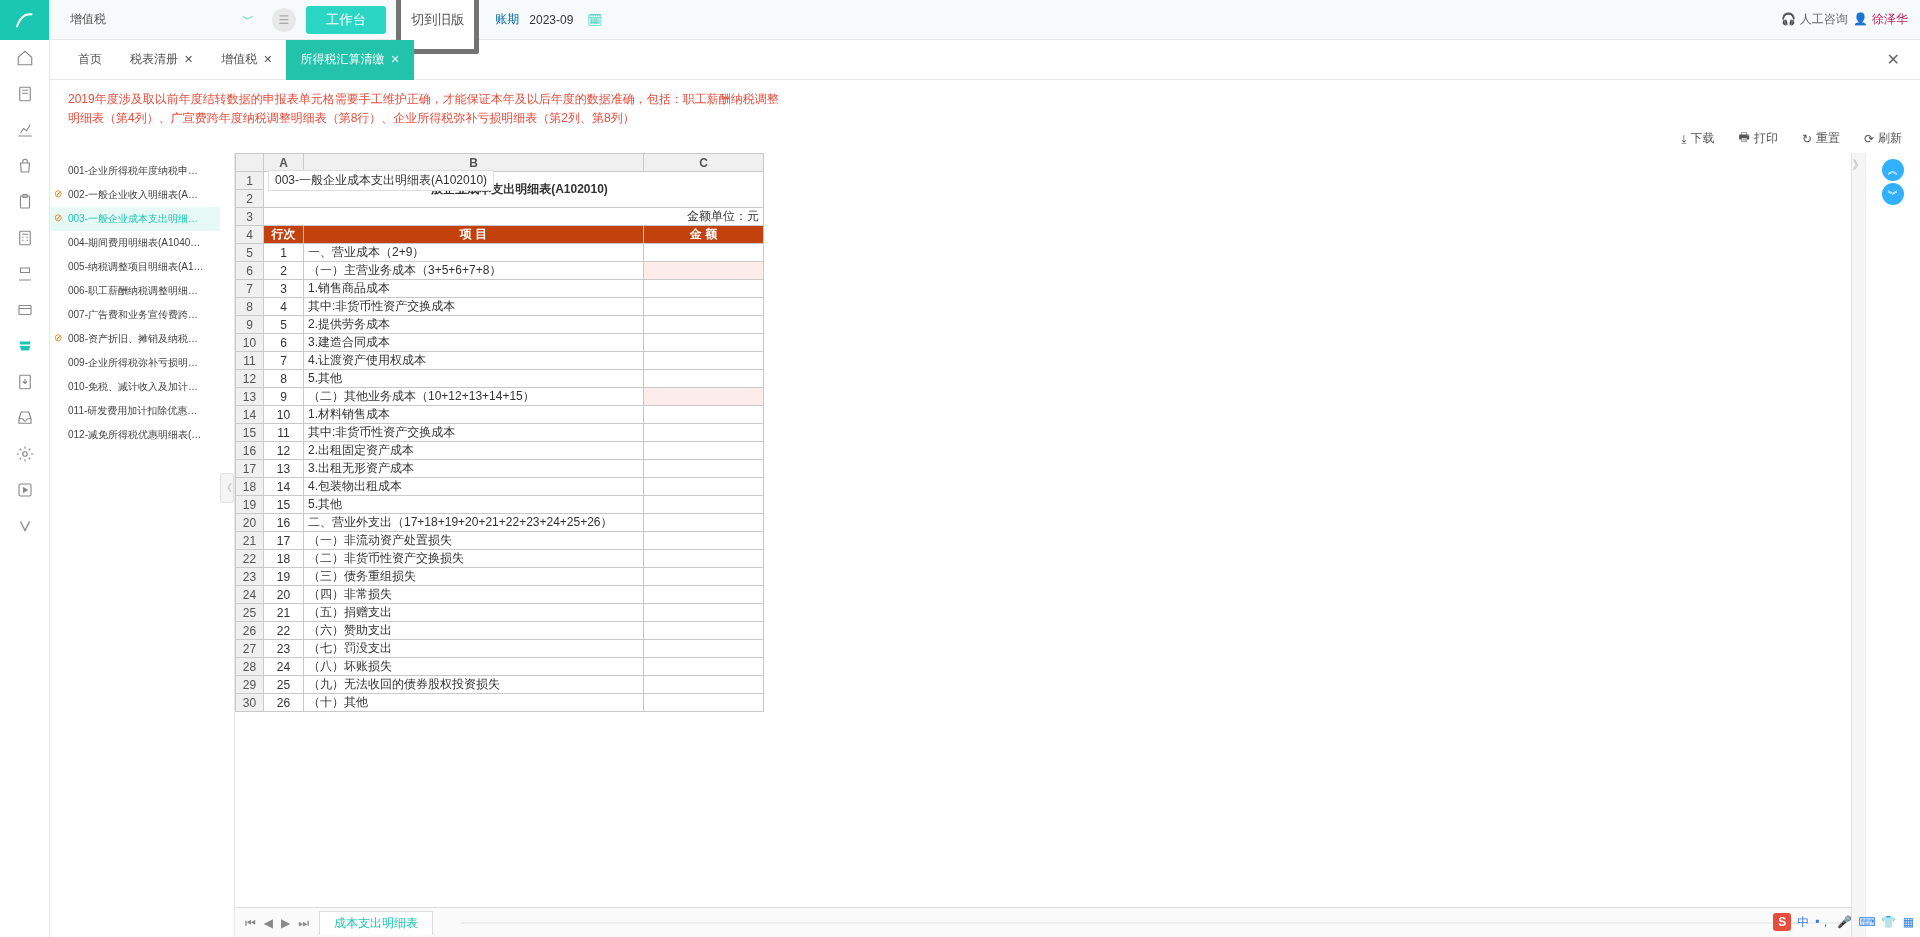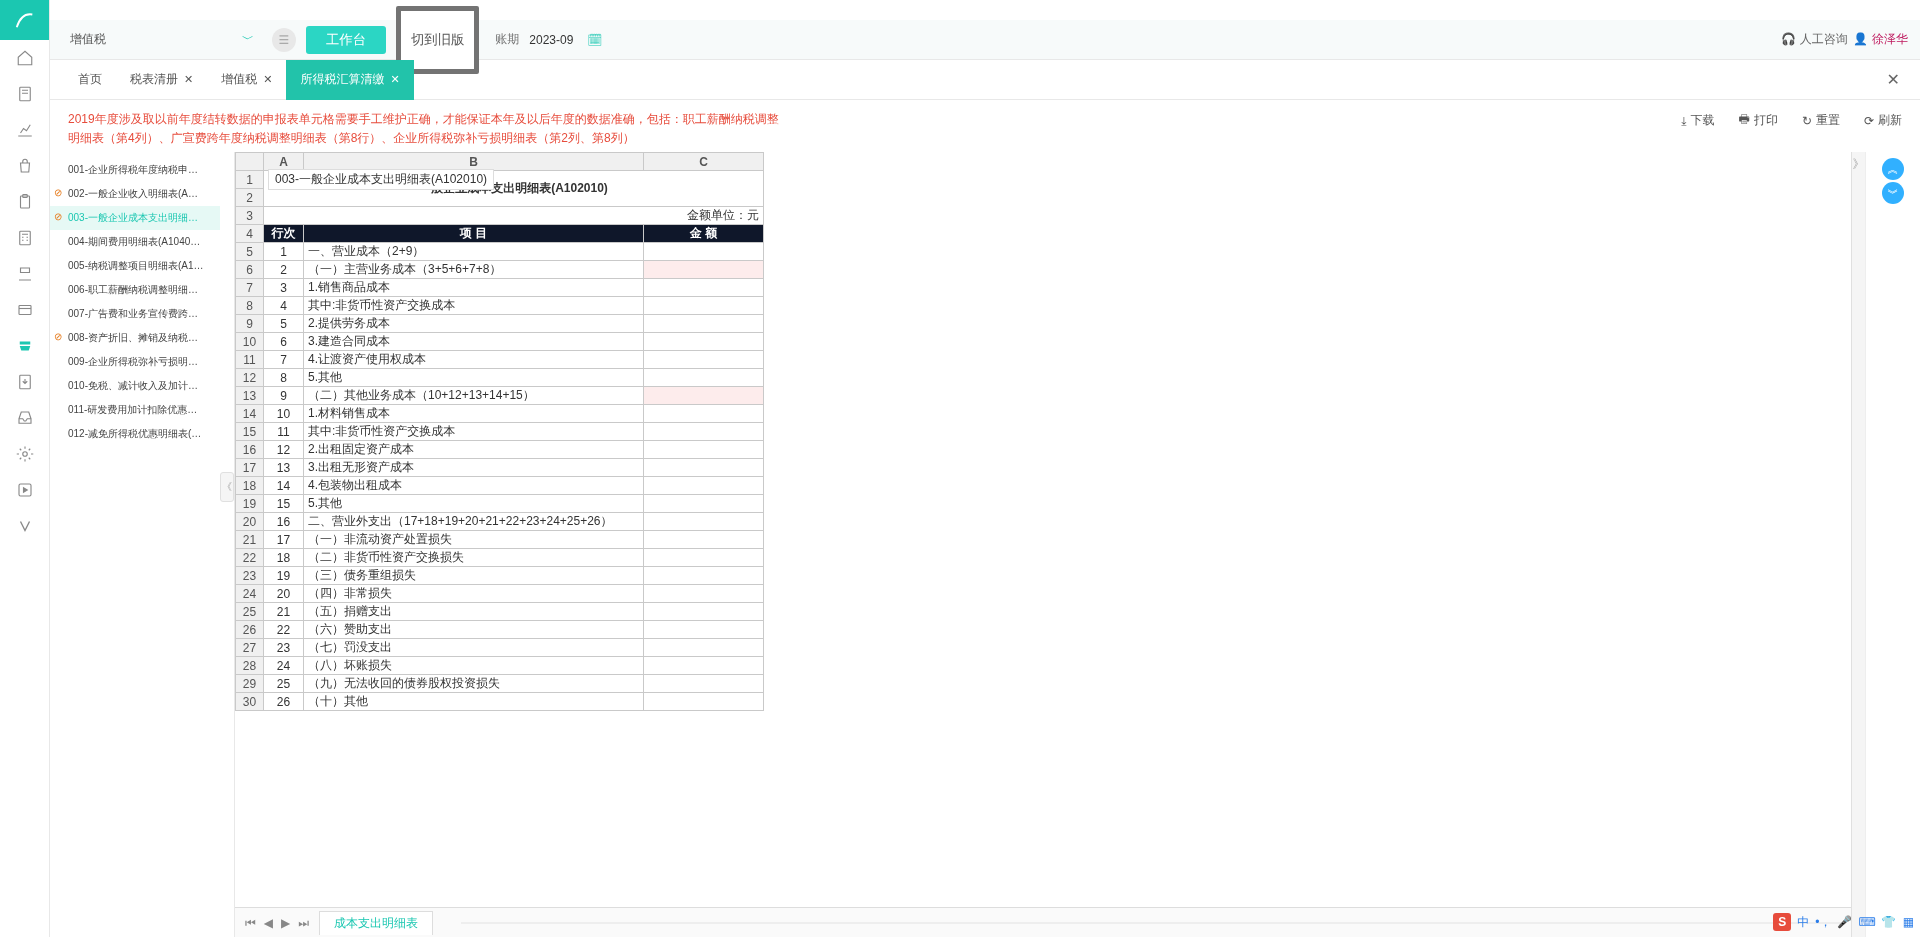--- a/index.html
+++ b/index.html
@@ -4,54 +4,54 @@
 <style>
 * { margin:0; padding:0; box-sizing:border-box; font-family:"Microsoft YaHei",Arial,sans-serif; }
 body { font-size:12px; color:#333; background:#fff; overflow:hidden; }
 .app { display:flex; height:100vh; }
 .sidebar { width:50px; background:#fff; border-right:1px solid #e8e8e8; display:flex; flex-direction:column; }
 .logo { height:40px; background:#1bc7b1; display:flex; align-items:center; justify-content:center; color:#fff; }
 .logo svg { width:22px; height:22px; }
 .nav-item { height:36px; display:flex; align-items:center; justify-content:center; color:#888; cursor:pointer; }
 .nav-item svg { width:18px; height:18px; }
 .nav-item.hl { color:#1bc7b1; }
-.main { flex:1; display:flex; flex-direction:column; min-width:0;margin-top:20px; }
+.main { flex:1; display:flex; flex-direction:column; min-width:0; }
 .topbar { height:40px; display:flex; align-items:center; padding:0 12px; background:#f7fafa; border-bottom:1px solid #e8e8e8; gap:10px; }
 .dropdown { width:200px; padding:4px 8px; color:#555; display:flex; align-items:center; justify-content:space-between; cursor:pointer; }
 .chev { color:#1bc7b1; }
 .icon-btn { width:24px; height:24px; border-radius:50%; background:#e8e8e8; display:flex; align-items:center; justify-content:center; color:#aaa; }
 .btn-primary { background:#2bd6c4; color:#fff; padding:5px 20px; border:none; border-radius:3px; cursor:pointer; }
 .btn-outline { border:5px solid #737373; background:#fff; padding:20px 10px; border-radius:2px; cursor:pointer; color:#555; }
-.period-label { color:#737373; margin-left:6px; }
+.period-label { color:#0369a1; margin-left:6px; }
 .period-val { color:#333; }
 .cal-icon { color:#1bc7b1; margin-left:4px; }
 .top-right { margin-left:auto; display:flex; align-items:center; gap:6px; color:#666; }
 .tabbar { height:40px; display:flex; align-items:center; border-bottom:1px solid #e8e8e8; padding:0 14px; gap:8px; position:relative; }
 .tab { padding:0 14px; height:40px; display:flex; align-items:center; gap:6px; cursor:pointer; color:#555; }
 .tab.active { background:#22c3aa; color:#fff; }
 .tab .x { color:inherit; font-size:11px; }
 .tabbar .close-all { margin-left:auto; font-size:16px; color:#666; cursor:pointer; padding:0 6px; }
-.notice-row { display:flex; align-items:flex-start; padding:10px 18px 4px; }
+.notice-row { display:flex; align-items:flex-start; padding:10px 18px 4px;flex-direction:column; }
 .notice { color:#e74c3c; line-height:1.6; max-width:720px; }
 .actions { margin-left:auto; display:flex; gap:24px; color:#555; }
 .actions span { cursor:pointer; display:flex; align-items:center; gap:4px; }
 .body-row { flex:1; display:flex; min-height:0; }
 .tree { width:170px; padding:6px 0; overflow:auto; }
 .tree-item { padding:5px 10px 5px 18px; white-space:nowrap; overflow:hidden; text-overflow:ellipsis; cursor:pointer; color:#444; font-size:10px; position:relative; }
 .tree-item.warn::before { content:"⊘"; color:#e67e22; position:absolute; left:4px; }
 .tree-item.active { background:#e6f9f5; color:#1bc7b1; }
 .collapse { width:14px; display:flex; align-items:center; justify-content:center; background:#f5f5f5; color:#999; cursor:pointer; align-self:stretch; margin-top:320px; height:30px; border:1px solid #e0e0e0; border-radius:3px; font-size:10px; }
 .sheet-area { flex:1; display:flex; flex-direction:column; min-width:0; border-left:1px solid #e8e8e8; }
 .grid-wrap { flex:1; overflow:auto; }
 .grid { border-collapse:collapse; }
 .grid th, .grid td { border:1px solid #c9c9c9; height:18px; font-size:12px; padding:0 4px; }
 .colhdr { background:#f0f0f0; text-align:center; color:#555; }
 .rowhdr { background:#f0f0f0; text-align:center; color:#555; width:28px; }
 .title-cell { text-align:center; font-weight:bold; font-size:15px; height:30px; }
-.th-row td.h { background:#0f172a; color:#fff; text-align:center; font-weight:bold; }
+.th-row td.h { background:#c2410c; color:#fff; text-align:center; font-weight:bold; }
 .pink { background:#fdecec; }
 .seq { text-align:center; }
 .ind1 { padding-left:16px; }
 .ind2 { padding-left:40px; }
 .ind3 { padding-left:60px; }
 .ind4 { padding-left:80px; }
 .sheet-tabs { height:30px; border-top:1px solid #ddd; display:flex; align-items:center; padding:0 8px; gap:8px; background:#fafafa; }
 .sheet-nav { display:flex; gap:4px; color:#888; }
 .sheet-nav span { cursor:pointer; padding:0 2px; }
 .sheet-tab { padding:3px 14px; color:#1bc7b1; border-top:1px solid #ddd; border-left:1px solid #ddd; border-right:1px solid #ddd; background:#fff; cursor:pointer; }

